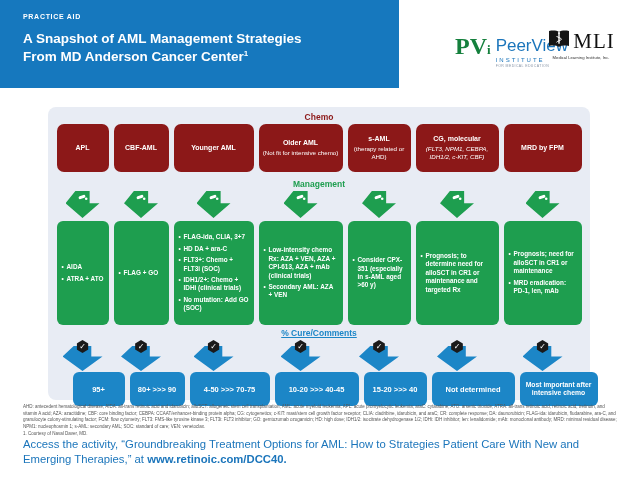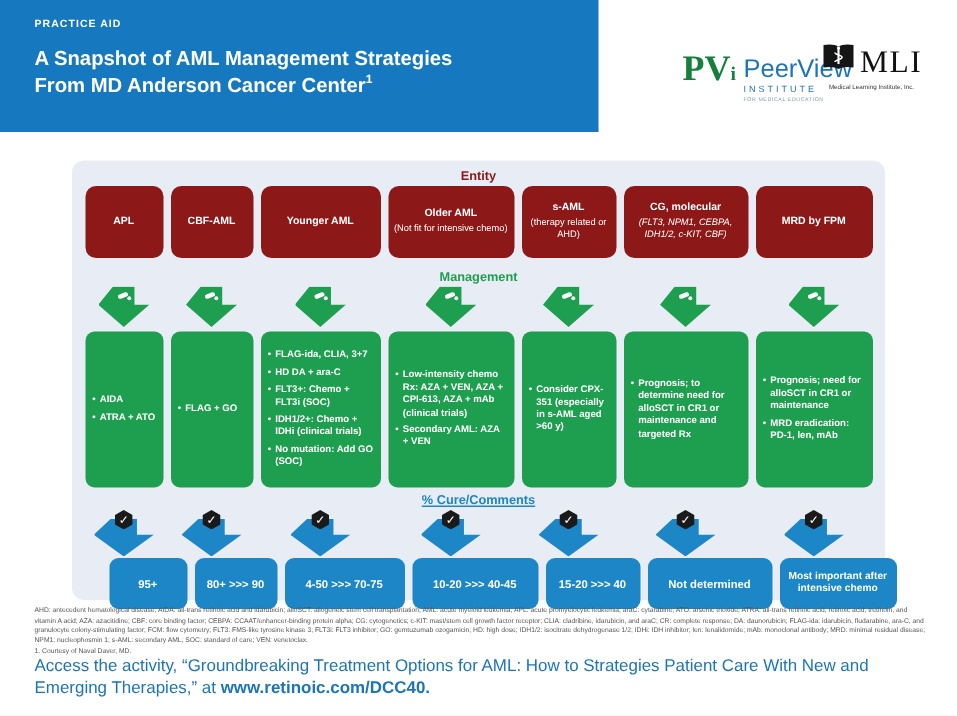--- a/index.html
+++ b/index.html
@@ -115,21 +115,21 @@
         </svg>
       </span>
       <span class="mli-mark">MLI</span>
     </div>
     <div class="mli-caption">Medical Learning Institute, Inc.</div>
   </div>
 
 
   <div class="panel">
 
-    <div class="section-label entity-label">Entity</div>
+    <div class="section-label entity-label">Chemo</div>
 
     <div class="grid entity-row">
       <div class="entity-box">
         <span class="entity-title">APL</span>
       </div>
       <div class="entity-box">
         <span class="entity-title">CBF-AML</span>
       </div>
       <div class="entity-box">
         <span class="entity-title">Younger AML</span>

